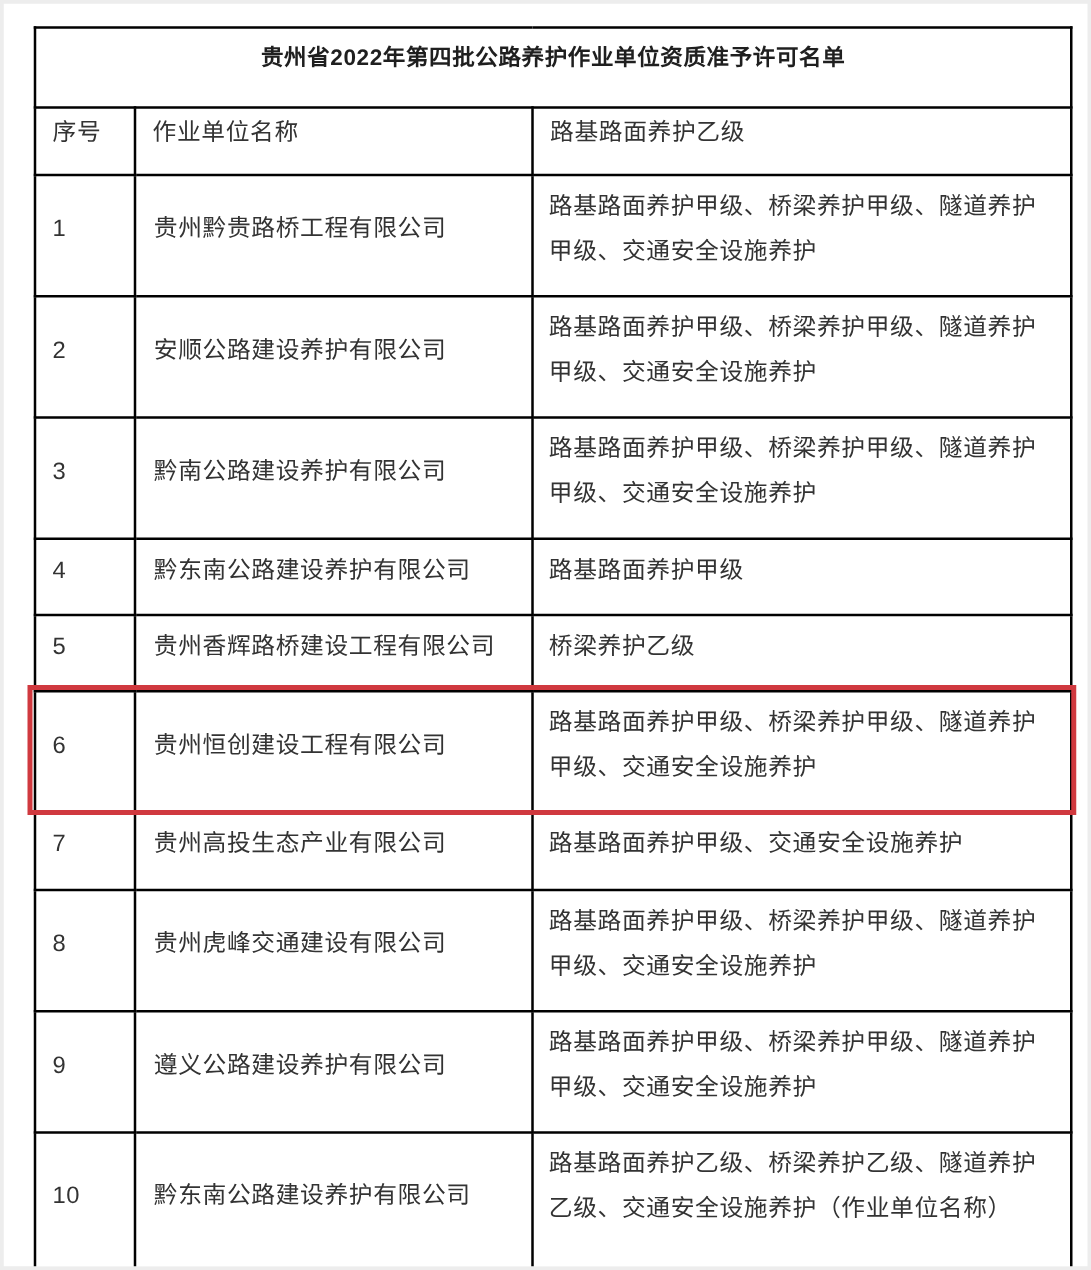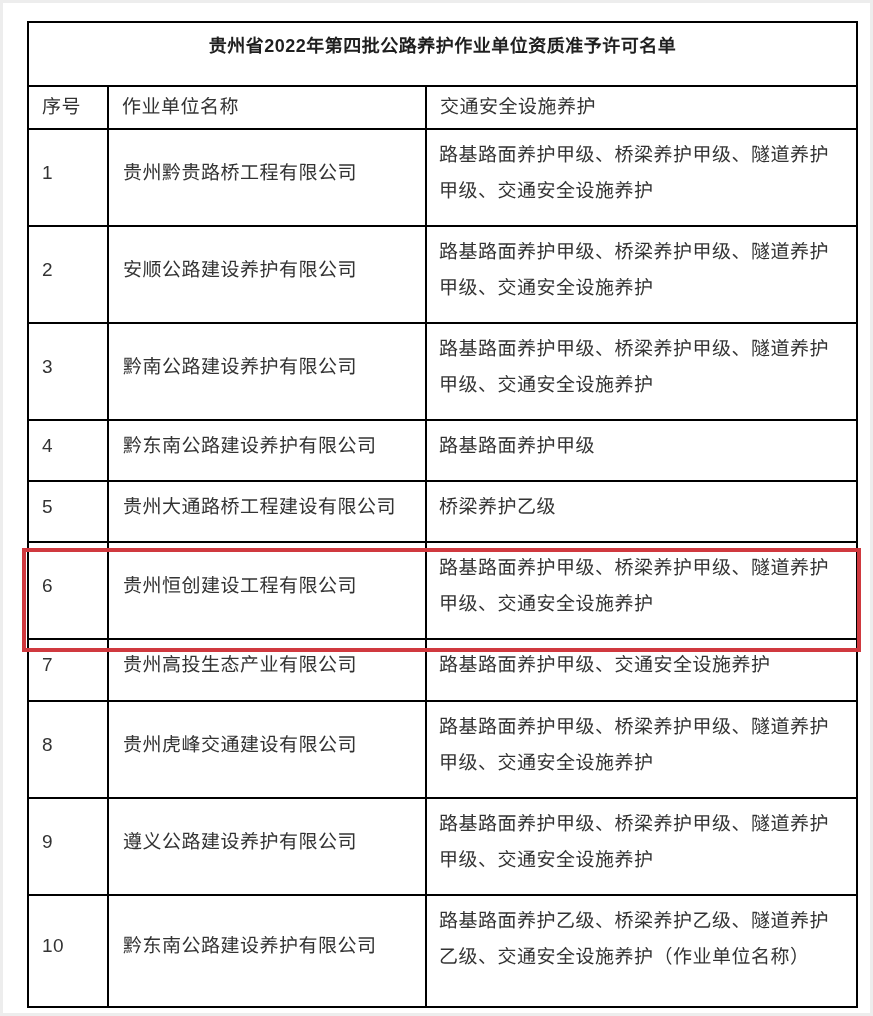--- a/index.html
+++ b/index.html
@@ -44,21 +44,21 @@
     text-align: center;
     padding-top: 9px;
     font-size: 18px;
     font-weight: bold;
     color: #1f1f1f;
     line-height: 28px;
     letter-spacing: 0.5px;
   }
   
   tr.header-row th {
-    height: 43px;
+    height: 54px;
     vertical-align: top;
     padding: 7px 8px 0 13px;
     line-height: 26px;
   }
   
   td.c-num {
     vertical-align: middle;
     padding: 4px 4px 14px 13px;
   }
   td.c-name {
@@ -106,21 +106,21 @@
       <col style="width:318px">
       <col style="width:431px">
     </colgroup>
     <thead>
       <tr class="title-row">
         <td colspan="3">贵州省2022年第四批公路养护作业单位资质准予许可名单</td>
       </tr>
       <tr class="header-row">
         <th>序号</th>
         <th>作业单位名称</th>
-        <th>交通安全设施养护</th>
+        <th>路基路面养护乙级</th>
       </tr>
     </thead>
     <tbody id="rows-body">
     <tr>
       <td class="c-num">1</td>
       <td class="c-name">贵州黔贵路桥工程有限公司</td>
       <td class="c-scope">路基路面养护甲级、桥梁养护甲级、隧道养护甲级、交通安全设施养护</td>
     </tr>
 
     <tr>
@@ -136,21 +136,21 @@
     </tr>
 
     <tr>
       <td class="c-num">4</td>
       <td class="c-name">黔东南公路建设养护有限公司</td>
       <td class="c-scope">路基路面养护甲级</td>
     </tr>
 
     <tr>
       <td class="c-num">5</td>
-      <td class="c-name">贵州大通路桥工程建设有限公司</td>
+      <td class="c-name">贵州香辉路桥建设工程有限公司</td>
       <td class="c-scope">桥梁养护乙级</td>
     </tr>
 
     <tr>
       <td class="c-num">6</td>
       <td class="c-name">贵州恒创建设工程有限公司</td>
       <td class="c-scope">路基路面养护甲级、桥梁养护甲级、隧道养护甲级、交通安全设施养护</td>
     </tr>
 
     <tr>

